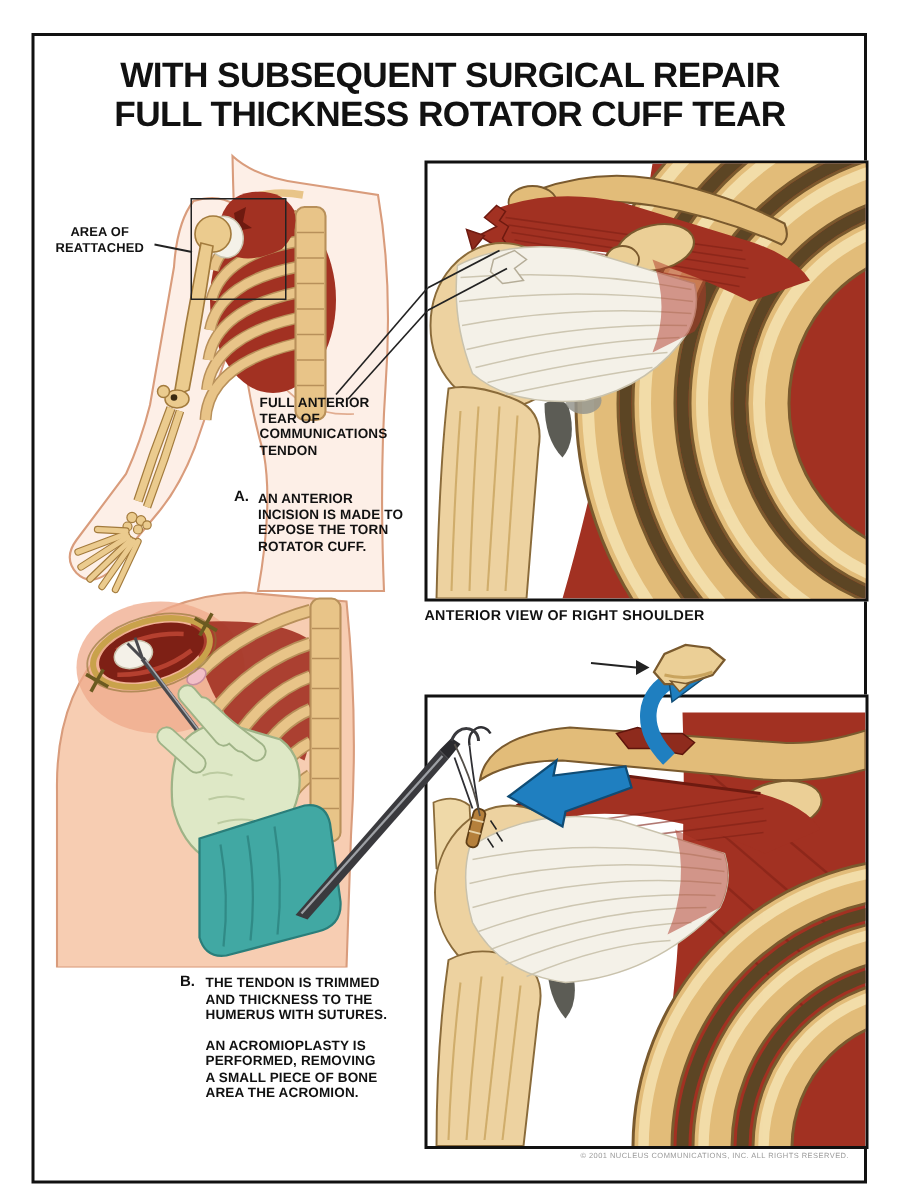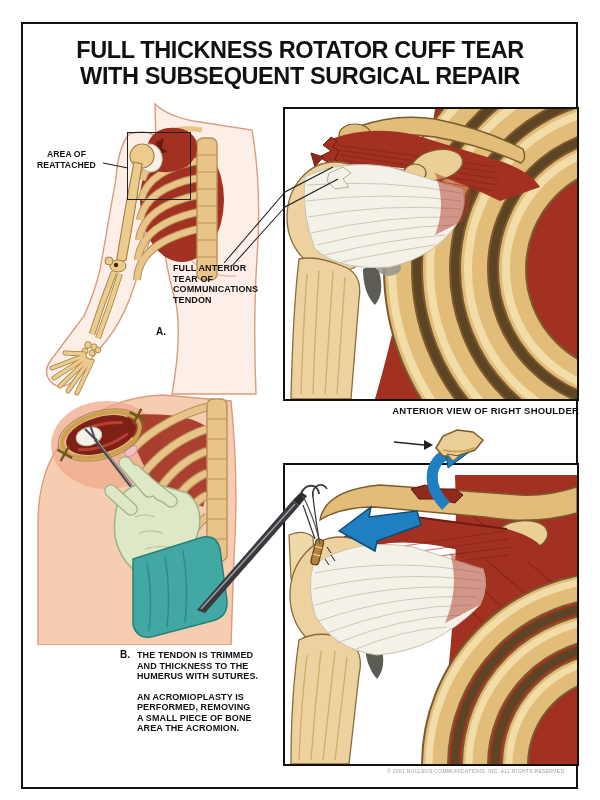--- a/index.html
+++ b/index.html
@@ -8,40 +8,40 @@
   .frame{position:absolute;left:21px;top:22px;width:553px;height:763px;border:2.5px solid #111;}
   .title{position:absolute;left:30px;right:30px;top:38px;text-align:center;
          font-weight:bold;font-size:23.5px;line-height:25.5px;letter-spacing:-0.4px;z-index:6;}
   .panel{position:absolute;background:#fff;border:2px solid #111;z-index:2;}
   .panel svg{display:block;}
   #panel1{left:283px;top:107px;width:292px;height:290px;}
   #panel2{left:283px;top:463px;width:292px;height:299px;}
   .lbl{position:absolute;font-weight:bold;font-size:9px;line-height:10.5px;letter-spacing:.1px;z-index:6;}
   .lbl-sm{font-size:8.6px;line-height:10.6px;text-align:center;}
   .steppfx{position:absolute;font-weight:bold;font-size:10px;z-index:6;}
-  .caption{position:absolute;left:283px;width:296px;top:405px;text-align:right;
+  .caption{position:absolute;left:283px;width:296px;top:405px;text-align:left;
            font-weight:bold;font-size:9.5px;letter-spacing:.2px;z-index:6;}
   .copyright{position:absolute;right:34px;top:768px;font-size:5px;color:#999;
              letter-spacing:.3px;z-index:6;}
   .ovl{position:absolute;z-index:4;}
   .fig{position:absolute;z-index:1;}
   .enlarge-box{position:absolute;left:127px;top:132px;width:62px;height:66px;
                border:1.5px solid #222;z-index:3;}
   .gap{height:10px;}
 </style>
 </head>
 <body>
 
 <div class="page">
 
   <div class="frame"></div>
 
   <div class="title">
+    <div>WITH SUBSEQUENT SURGICAL REPAIR</div>
     <div>FULL THICKNESS ROTATOR CUFF TEAR</div>
-    <div>WITH SUBSEQUENT SURGICAL REPAIR</div>
   </div>
 
   <svg class="fig" style="left:30px;top:98px" width="252" height="300" viewBox="0 0 252 300">
     <g>
       <path d="M125,6 Q140,20 170,24 L222,32 Q232,90 227,160 Q223,220 226,296 L142,296 Q152,240 146,205 Q135,168 130,120 Q126,60 125,6 Z" style="fill:var(--skin_pale);stroke:var(--skin_line);stroke-width:1.4"></path>
       <path d="M99,36 Q126,28 136,52 Q141,82 131,110 L100,200 Q90,226 76,243 L42,284 Q30,293 21,284 Q12,274 21,262 L54,218 Q64,196 70,172 L86,80 Q88,50 99,36 Z" style="fill:var(--skin_pale);stroke:var(--skin_line);stroke-width:1.4"></path>
       <path d="M152,150 Q170,180 206,178" style="fill:none;stroke:var(--skin_line);stroke-width:1.1;opacity:.8"></path>
     </g>
     <ellipse cx="152" cy="102" rx="42" ry="62" style="fill:var(--muscle)"></ellipse>
     <g>
@@ -216,20 +216,26 @@
   <div class="caption">ANTERIOR VIEW OF RIGHT SHOULDER</div>
 
   <div class="lbl" style="left:173px;top:263px">
     <div>FULL ANTERIOR</div>
     <div>TEAR OF</div>
     <div>COMMUNICATIONS</div>
     <div>TENDON</div>
   </div>
 
   <div class="steppfx" style="left:156px;top:326px">A.</div>
+  <div class="lbl" style="left:172px;top:327px">
+    <div>AN ANTERIOR</div>
+    <div>INCISION IS MADE TO</div>
+    <div>EXPOSE THE TORN</div>
+    <div>ROTATOR CUFF.</div>
+  </div>
 
   <svg class="fig" style="left:35px;top:387px" width="245" height="258" viewBox="0 0 245 258">
     <path d="M3,140 Q2,78 36,44 Q74,10 128,8 L196,14 Q204,92 199,170 L196,258 L3,258 Z" style="fill:var(--skin);stroke:var(--skin_line);stroke-width:1.4"></path>
     <ellipse cx="72" cy="58" rx="56" ry="44" style="fill:var(--skin_flush);opacity:.75"></ellipse>
     <path d="M92,28 Q150,24 172,40 Q178,90 168,120 L120,96 Q100,70 92,28 Z" style="fill:var(--muscle);opacity:.9"></path>
     <g>
       <g style="stroke:#B8905A;stroke-width:9;fill:none">
         <path d="M172,20 C150,26 118,40 96,64"></path>
           <path d="M172,42 C150,49 124,65 106,90"></path>
         <path d="M172,64 C150,72 130,90 116,116"></path>

